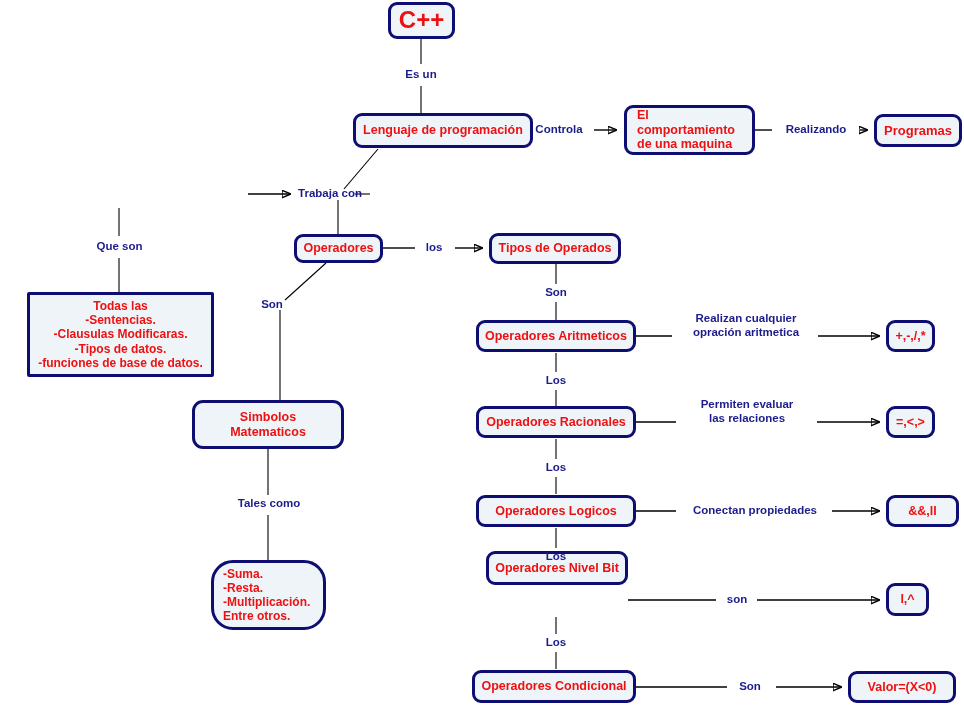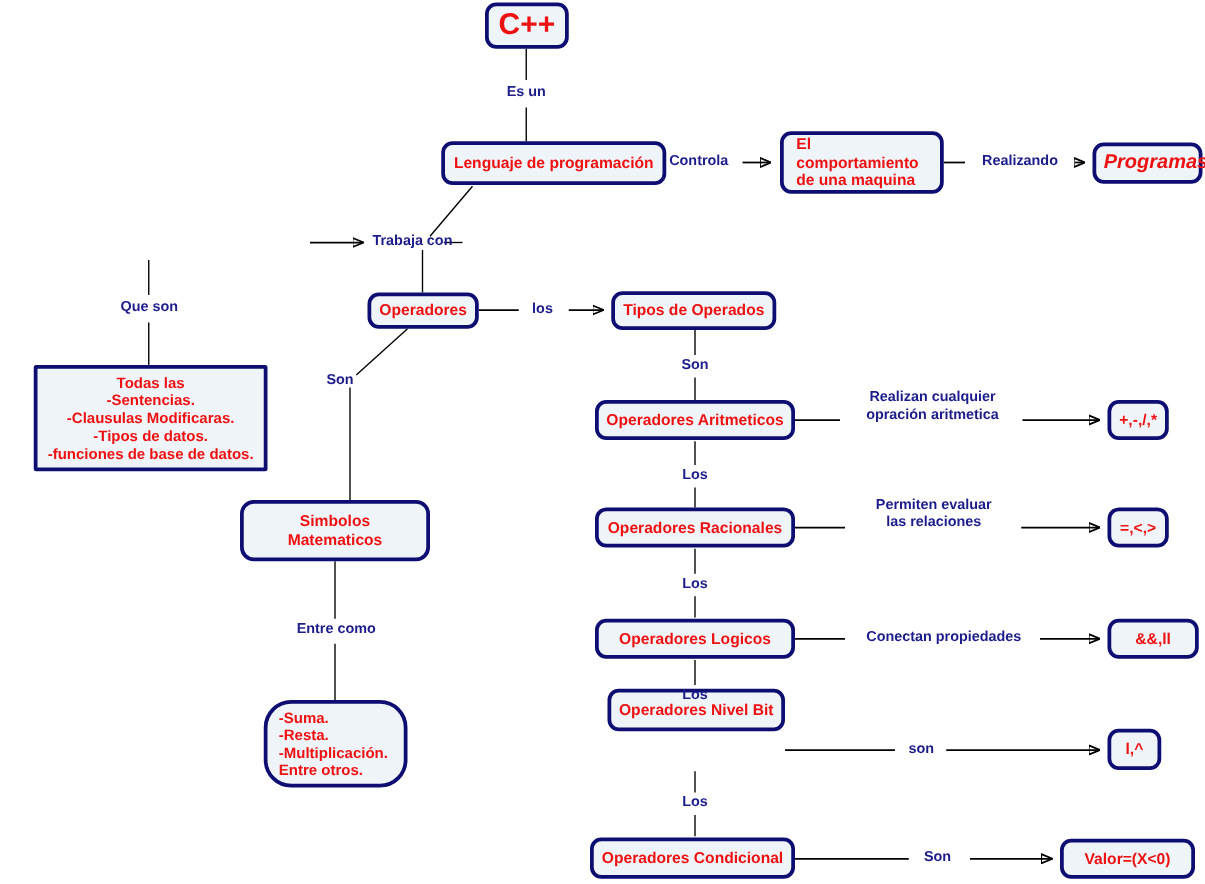--- a/index.html
+++ b/index.html
@@ -136,21 +136,21 @@
 
   <div class="node" style="left:315px;top:113px;width:180px;height:35px;font-size:12.5px;margin-left:38px;">
     <span class="txt">Lenguaje de programación</span>
   </div>
 
   <div class="node left" style="left:624px;top:105px;width:131px;height:50px;font-size:12.5px;padding-left:10px;">
     <span class="txt">El comportamiento
 de una maquina</span>
   </div>
 
-  <div class="node" style="left:874px;top:114px;width:88px;height:33px;font-size:16px;font-style:italic;">
+  <div class="node" style="left:874px;top:114px;width:88px;height:33px;font-size:13px;">
     <span class="txt">Programas</span>
   </div>
 
 
   <div class="node" style="left:27px;top:292px;width:187px;height:85px;font-size:12px;border-radius:2px;">
     <span class="txt">Todas las
 -Sentencias.
 -Clausulas Modificaras.
 -Tipos de datos.
 -funciones de base de datos.</span>
@@ -222,21 +222,21 @@
   <div class="lbl" style="left:769px;top:123px;width:94px;">Realizando</div>
 
   <div class="lbl" style="left:289px;top:187px;width:82px;">Trabaja con</div>
 
   <div class="lbl" style="left:82px;top:240px;width:75px;">Que son</div>
 
   <div class="lbl" style="left:411px;top:241px;width:46px;">los</div>
 
   <div class="lbl" style="left:250px;top:298px;width:44px;">Son</div>
 
-  <div class="lbl" style="left:228px;top:497px;width:82px;">Entre como</div>
+  <div class="lbl" style="left:228px;top:497px;width:82px;">Tales como</div>
 
   <div class="lbl" style="left:534px;top:286px;width:44px;">Son</div>
 
   <div class="lbl" style="left:672px;top:312px;width:148px;">Realizan cualquier
 opración aritmetica</div>
 
   <div class="lbl" style="left:534px;top:374px;width:44px;">Los</div>
 
   <div class="lbl" style="left:676px;top:398px;width:142px;">Permiten evaluar
 las relaciones</div>

